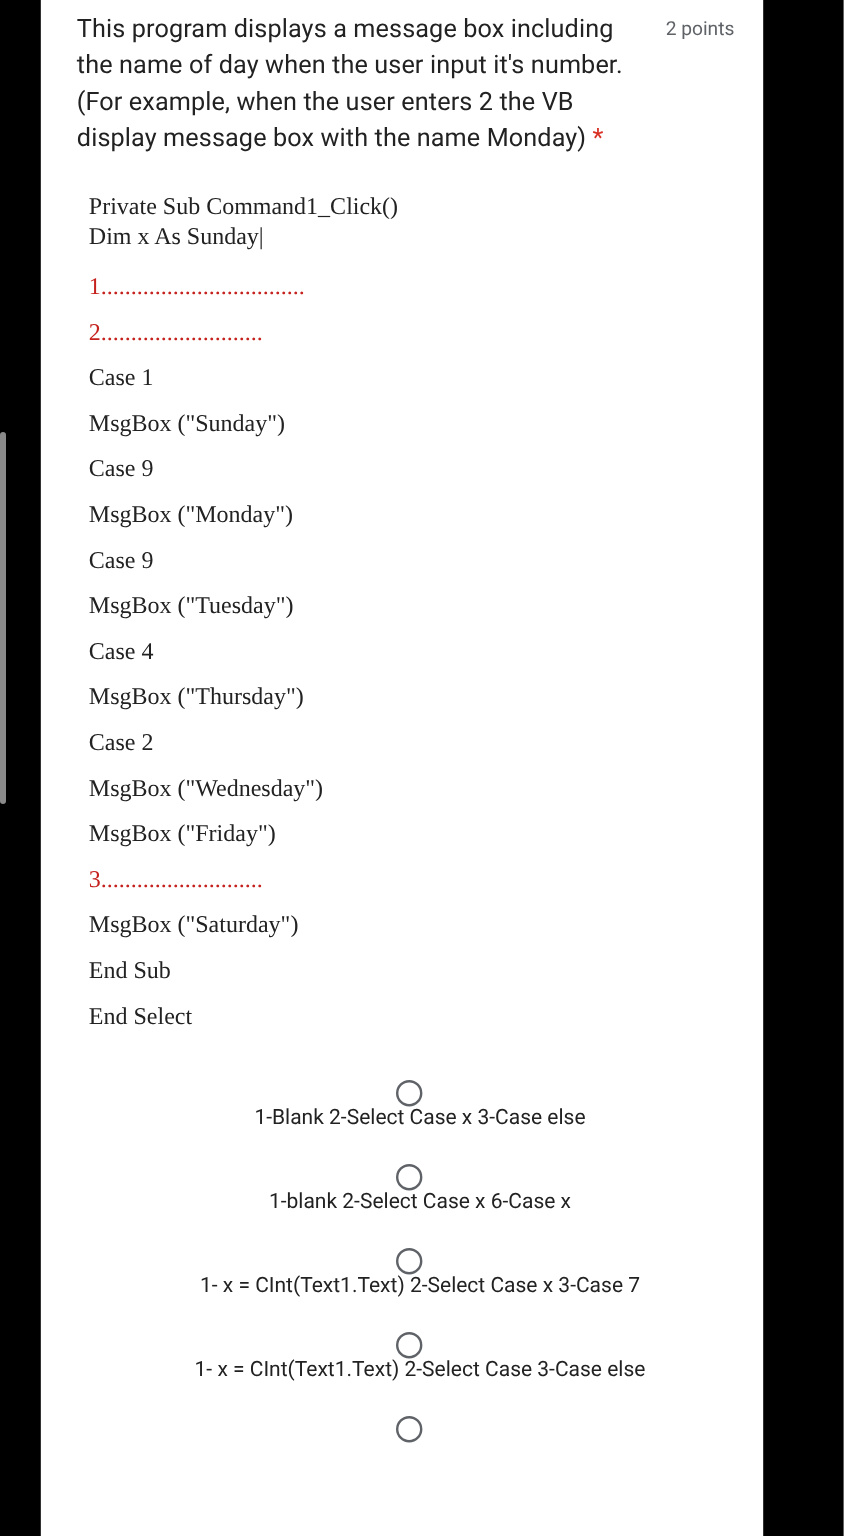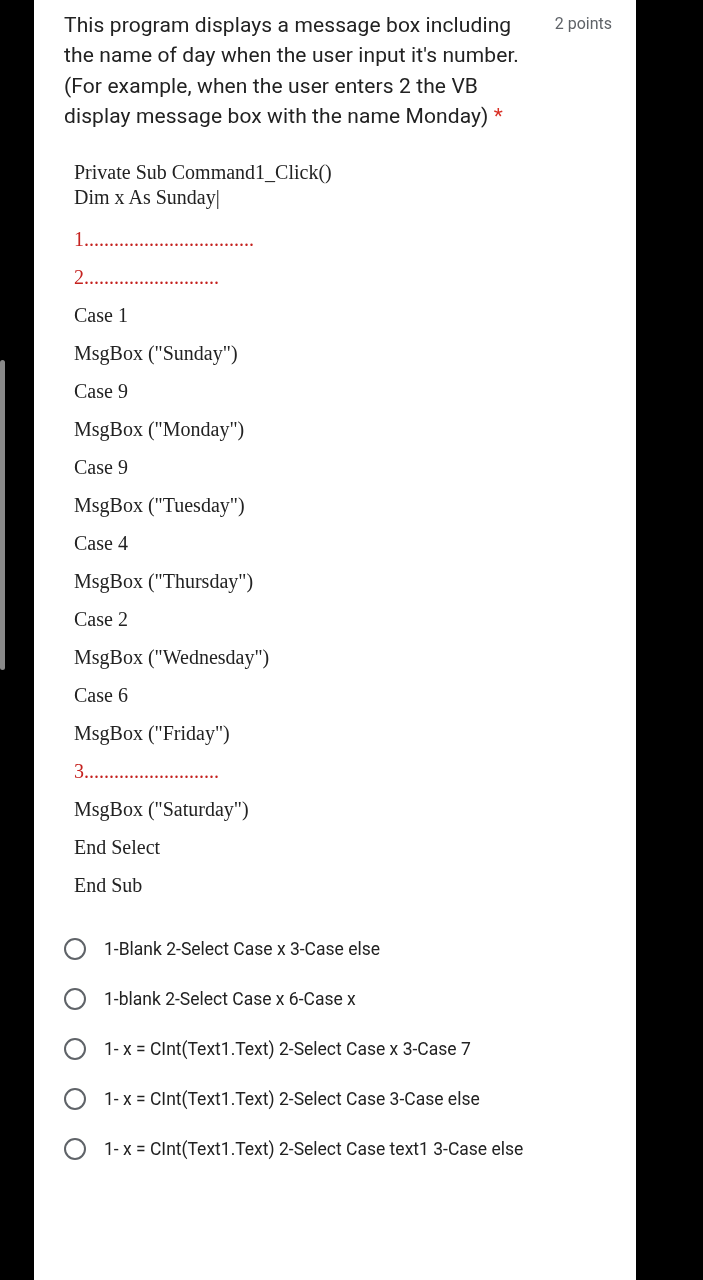--- a/index.html
+++ b/index.html
@@ -54,20 +54,21 @@
     color: #c5221f;
   }
   .options {
     padding: 10px 0 0 30px;
   }
   .option {
     display: flex;
     align-items: center;
     padding: 14px 0;
     cursor: pointer;
+    flex-direction: column;
   }
   .radio {
     width: 22px;
     height: 22px;
     border: 2.4px solid #5f6368;
     border-radius: 50%;
     flex-shrink: 0;
     margin-right: 18px;
   }
   .option-label {
@@ -110,26 +111,25 @@
     <div>Case 1</div>
     <div>MsgBox ("Sunday")</div>
     <div>Case 9</div>
     <div>MsgBox ("Monday")</div>
     <div>Case 9</div>
     <div>MsgBox ("Tuesday")</div>
     <div>Case 4</div>
     <div>MsgBox ("Thursday")</div>
     <div>Case 2</div>
     <div>MsgBox ("Wednesday")</div>
-    <div>Case 6</div>
     <div>MsgBox ("Friday")</div>
     <div class="blank-line">3...........................</div>
     <div>MsgBox ("Saturday")</div>
+    <div>End Sub</div>
     <div>End Select</div>
-    <div>End Sub</div>
   </div>
 
   <div class="options">
     <div class="option">
       <span class="radio"></span>
       <span class="option-label">1-Blank 2-Select Case x 3-Case else</span>
     </div>
     <div class="option">
       <span class="radio"></span>
       <span class="option-label">1-blank 2-Select Case x 6-Case x</span>
@@ -137,17 +137,16 @@
     <div class="option">
       <span class="radio"></span>
       <span class="option-label">1- x = CInt(Text1.Text) 2-Select Case x 3-Case 7</span>
     </div>
     <div class="option">
       <span class="radio"></span>
       <span class="option-label">1- x = CInt(Text1.Text) 2-Select Case 3-Case else</span>
     </div>
     <div class="option">
       <span class="radio"></span>
-      <span class="option-label">1- x = CInt(Text1.Text) 2-Select Case text1 3-Case else</span>
     </div>
   </div>
 
 </div>
 
 </body></html>

